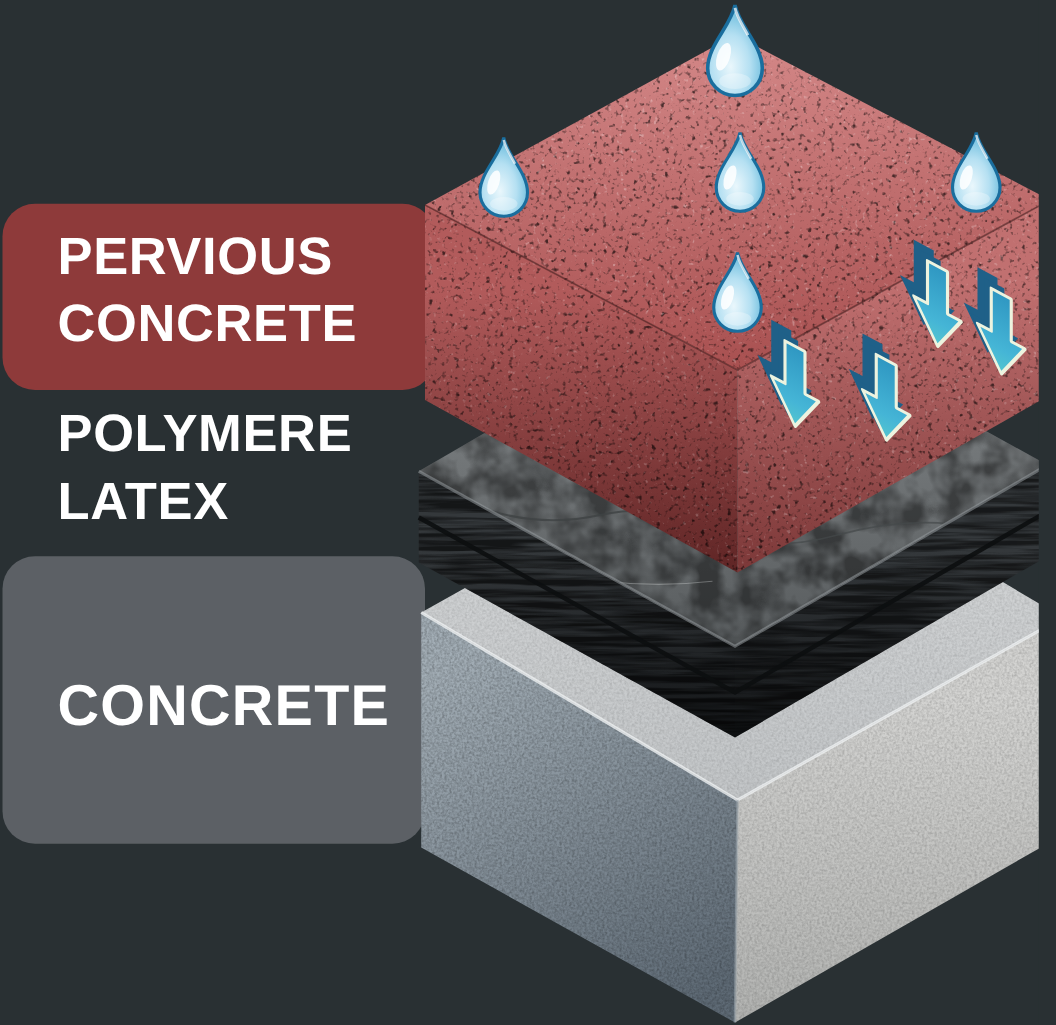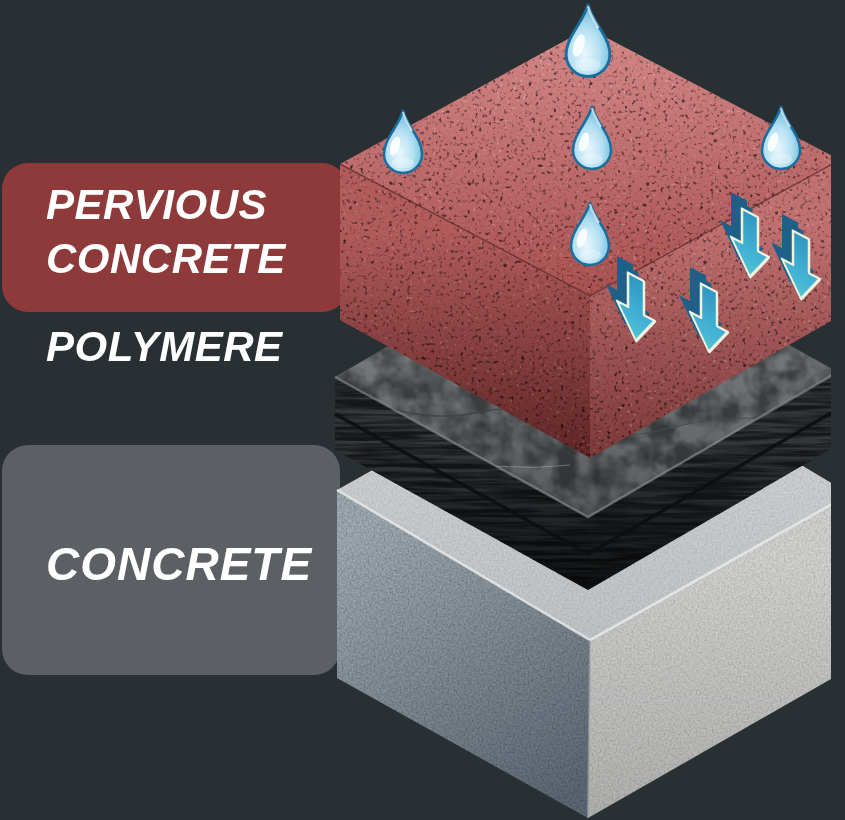--- a/index.html
+++ b/index.html
@@ -1,20 +1,19 @@
 <!DOCTYPE html>
 <html><head>
 <meta charset="utf-8">
 <style>
   html,body{margin:0;padding:0;background:#293033;}
   .stage{
     position:relative;width:831px;height:820px;overflow:hidden;
     background:#293033;
     font-family:"Liberation Sans","DejaVu Sans",sans-serif;
-    font-style:italic;
   }
   .label-box{position:absolute;border-radius:26px;}
   #box-pervious{left:2px;top:163px;width:346px;height:149px;background:#8e3a3a;}
   #box-concrete{left:2px;top:445px;width:338px;height:230px;background:#5c6065;}
   .label-text{
     position:absolute;color:#ffffff;font-weight:bold;
     font-size:42px;line-height:54px;letter-spacing:.5px;white-space:nowrap;
   }
   #text-pervious{left:46px;top:178px;}
   #text-polymere{left:46px;top:320px;}
@@ -29,20 +28,21 @@
   <div class="label-box" id="box-pervious" style="background: rgb(142, 58, 58);"></div>
   <div class="label-box" id="box-concrete" style="background: rgb(92, 96, 101);"></div>
 
   <div class="label-text" id="text-pervious" style="color: rgb(255, 255, 255);">
     <div>PERVIOUS</div>
     <div>CONCRETE</div>
   </div>
 
   <div class="label-text" id="text-polymere" style="color: #ffffff;">
     <div>POLYMERE</div>
+    <div>LATEX</div>
   </div>
 
   <div class="label-text" id="text-concrete" style="color: rgb(255, 255, 255);">
     <div>CONCRETE</div>
   </div>
 
   <svg class="illustration" width="845" height="820" viewBox="0 0 845 820">
     <defs>
 
       <filter id="fSpeckDark" x="-3%" y="-3%" width="106%" height="106%">

